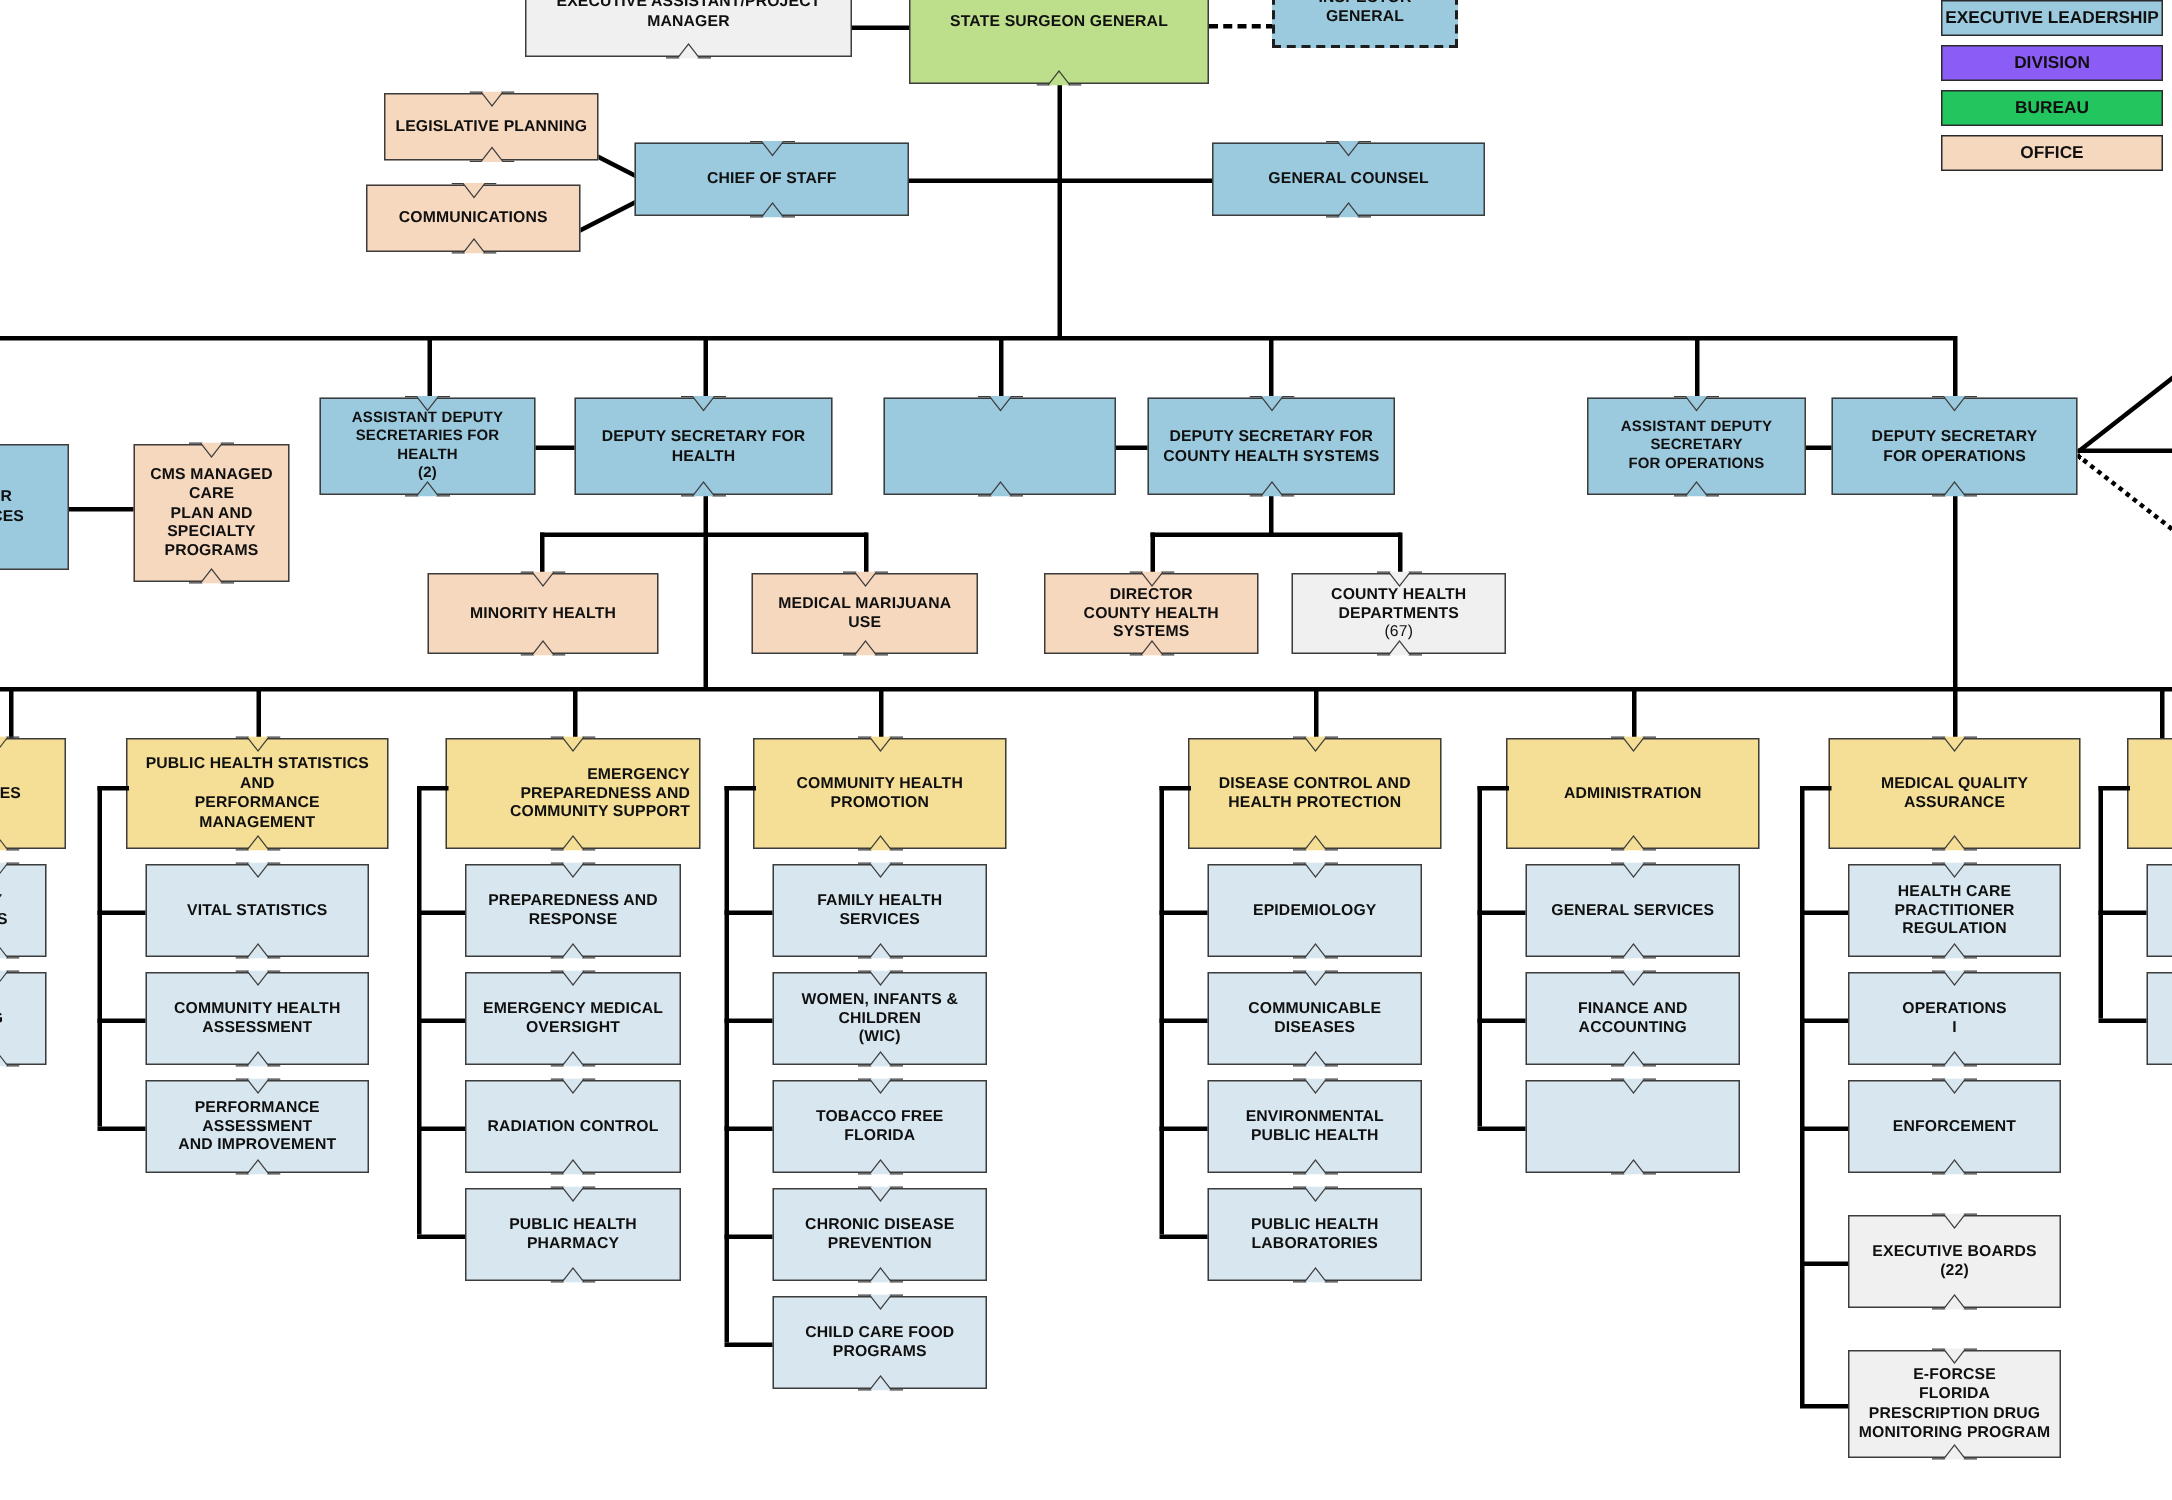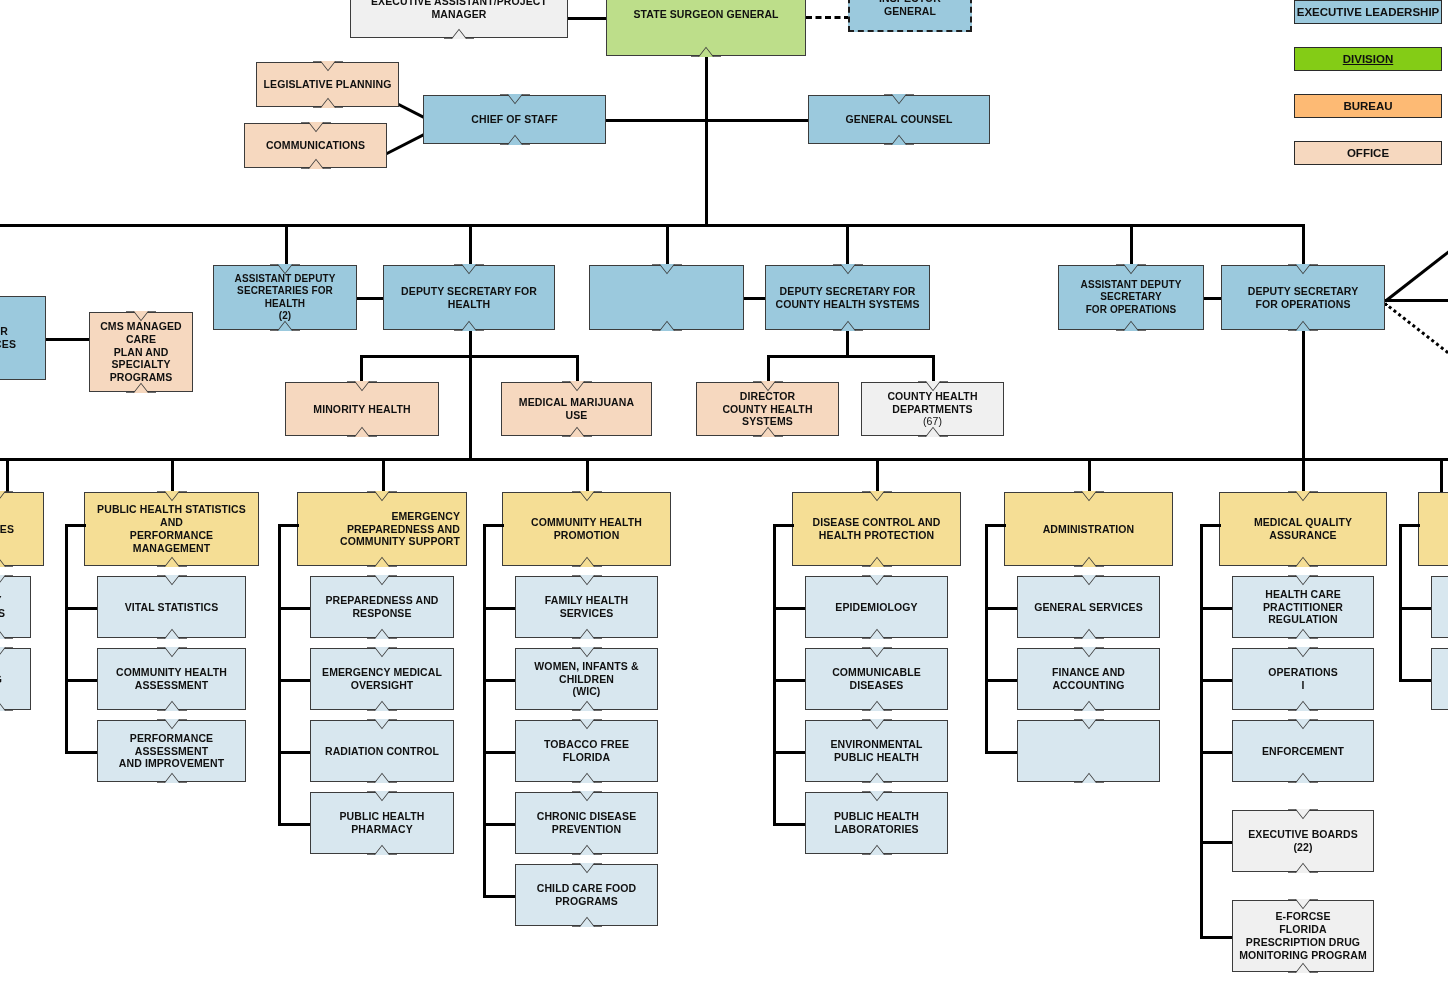--- a/index.html
+++ b/index.html
@@ -60,21 +60,21 @@
   .lite{font-weight:normal;}
 
   
   #legend{position:absolute;right:6px;top:0;width:148px;}
   .legend-item{
     box-sizing:border-box;
     border:1.6px solid #2b2b2b;
     height:24px;width:148px;
     display:flex;align-items:center;justify-content:center;
     font-size:11.5px;font-weight:bold;color:#101010;
-    margin-bottom:23px;
+    margin-bottom:6px;
   }
 </style>
 </head>
 <body>
 
 <div id="chart">
 
   <div class="line h" style="left:566px;top:17px;width:42px;"></div>
   <div class="dashline" style="left:806px;top:16px;width:44px;"></div>
 
@@ -216,21 +216,21 @@
       </span>
     <span class="label">GENERAL COUNSEL</span>
   </div>
 
   <div class="node type-exec nonotch" style="left:-46px;top:296px;width:92px;height:84px;font-size:10.5px;">
 
     <span class="label" style="white-space:pre-line;">OR
 VICES</span>
   </div>
 
-  <div class="node type-office" style="left:89px;top:312px;width:104px;height:80px;font-size:10.5px;">
+  <div class="node type-office" style="left:89px;top:296px;width:104px;height:92px;font-size:10.5px;">
     <span class="notch-t">
         <svg viewBox="0 0 30 11">
           <path d="M0 0 L8 0 L15 9 L22 0 L30 0" fill="none" stroke="#3c3c3c" stroke-width="1.6"></path>
           <path d="M8 0 L15 9 L22 0 Z" fill="#F6D8BF"></path>
         </svg>
       </span>
     <span class="notch-b">
         <svg viewBox="0 0 30 11">
           <path d="M0 11 L8 11 L15 2 L22 11 L30 11" fill="none" stroke="#3c3c3c" stroke-width="1.6"></path>
           <path d="M8 11 L15 2 L22 11 Z" fill="#F6D8BF"></path>
@@ -963,23 +963,23 @@
       <div class="line v" style="left: 1399px; top: 524px; height: 155px;"></div>
       <div class="line h" style="left: 1399px; top: 524px; width: 21px;"></div>
       <div class="line h" style="left: 1399px; top: 607px; width: 32px;"></div>
       <div class="line h" style="left: 1399px; top: 679px; width: 32px;"></div>
     </div>
 
   <div id="legend">
       <div class="legend-item" style="background: rgb(155, 201, 221);">
         <span>EXECUTIVE LEADERSHIP</span>
       </div>
-      <div class="legend-item" style="background: #84cc16; text-decoration: underline;">
+      <div class="legend-item" style="background: #8b5cf6;">
         <span>DIVISION</span>
       </div>
-      <div class="legend-item" style="background: #fdba74;">
+      <div class="legend-item" style="background: #22c55e;">
         <span>BUREAU</span>
       </div>
       <div class="legend-item" style="background: rgb(246, 216, 191);">
         <span>OFFICE</span>
       </div>
     </div>
 </div>
 
 </body></html>

